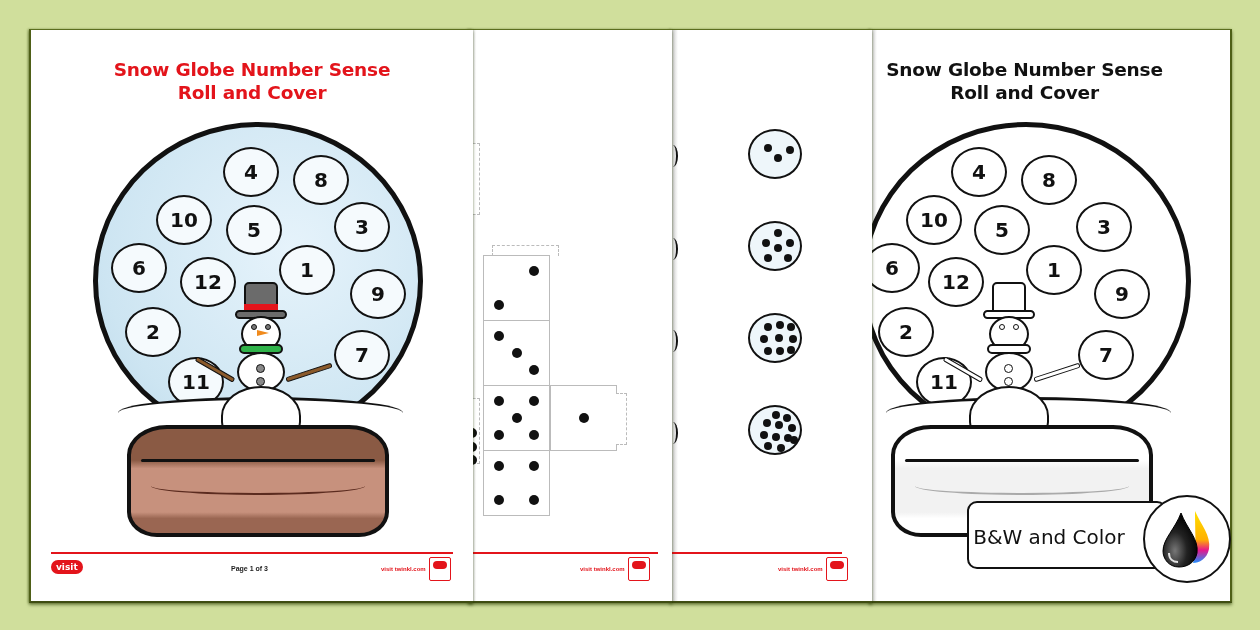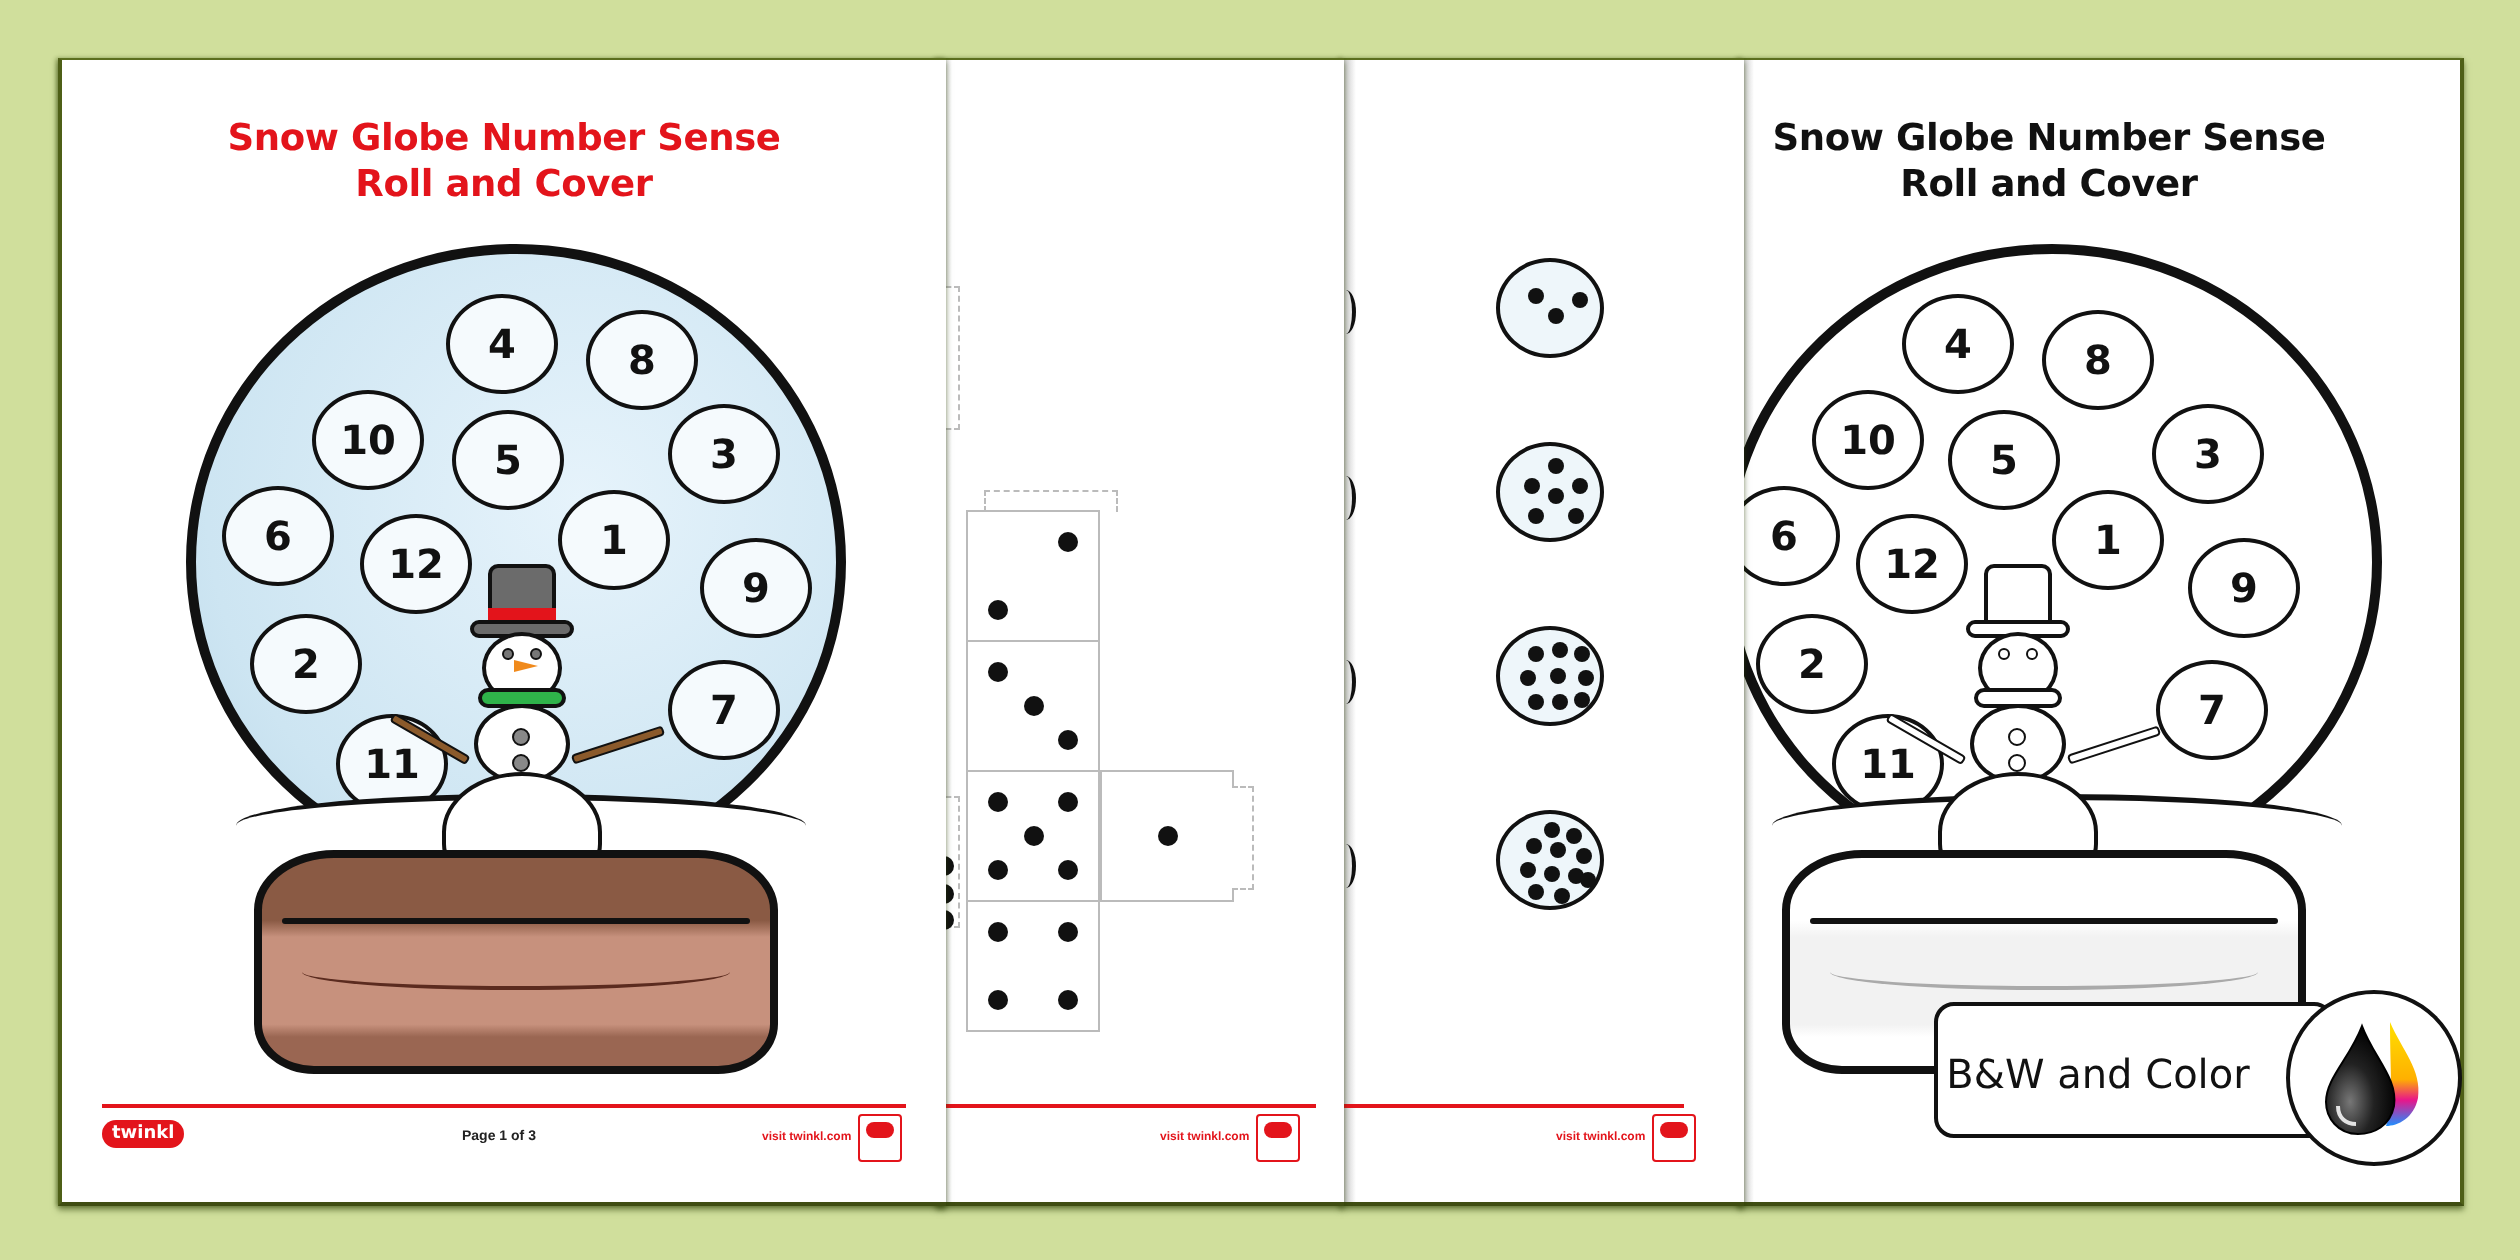--- a/index.html
+++ b/index.html
@@ -159,21 +159,21 @@
       <div class="bottom"></div>
     </div>
   </div>
 
   <div class="base color" style="left:96px; top:395px; width:262px; height:112px;">
     <div class="band-line" style="top:30px;"></div>
     <div class="vine"></div>
   </div>
 
   <div class="footer-line" style="left:20px; right:20px; top:522px;"></div>
-  <div class="twinkl-logo" style="left:20px; top:530px;">twinkl</div>
+  <div class="twinkl-logo" style="left:20px; top:530px;">visit</div>
   <div class="page-num" style="left:200px; top:535px;">Page 1 of 3</div>
   <div class="visit" style="left:350px; top:536px;">visit twinkl.com</div>
   <div class="stamp" style="left:398px; top:527px;"></div>
 </div>
 
 <div class="page" id="page2">
   <div class="lshade"></div>
 
   <div class="tab" style="left:-4px; top:113px; width:14px; height:70px;"></div>
   <div class="tab" style="left:-4px; top:368px; width:14px; height:64px;"></div>

